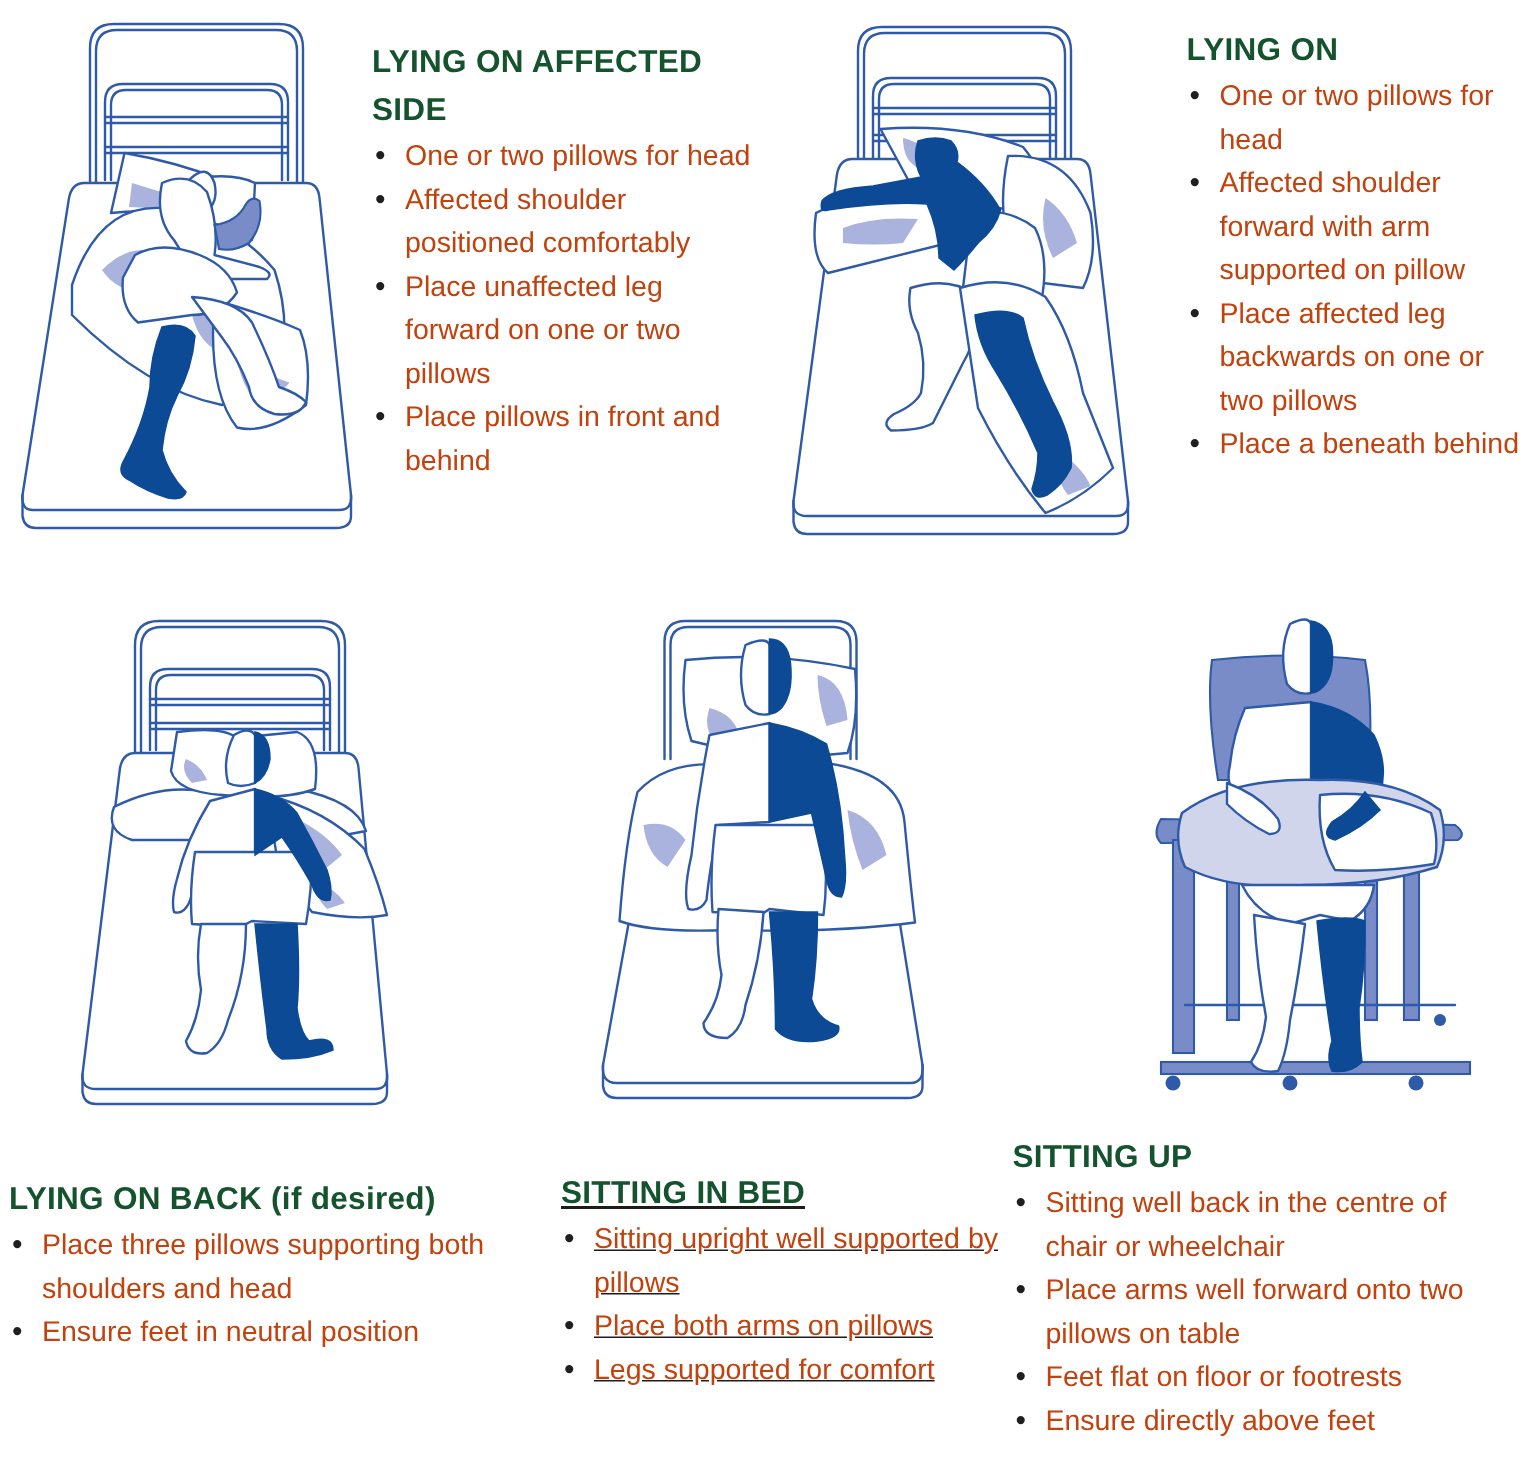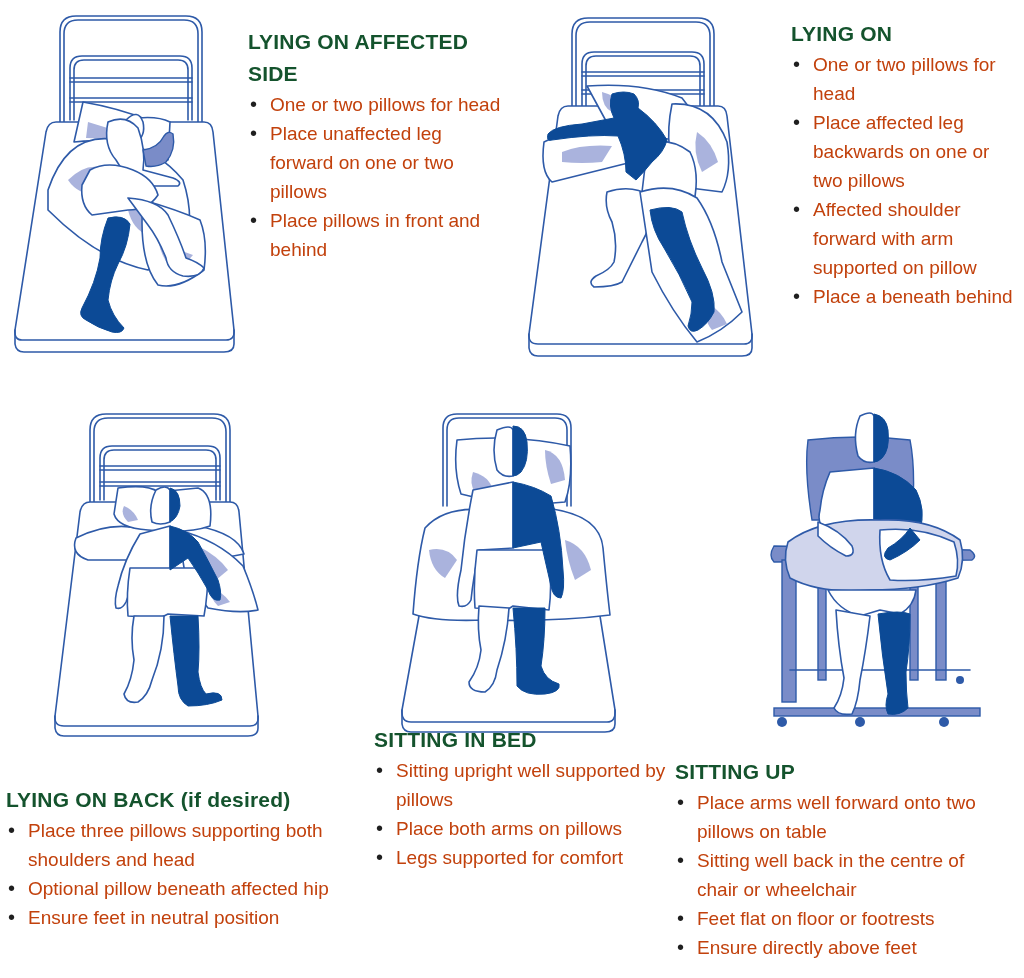--- a/index.html
+++ b/index.html
@@ -82,20 +82,21 @@
   </svg>
 </div>
 
 <div class="abs" style="left:248px; top:26px; width:260px;">
   <h2 class="heading">
     <span>LYING ON AFFECTED</span><br>
     <span>SIDE</span>
   </h2>
   <ul class="bullets">
     <li>One or two pillows for head</li>
+    <li>Affected shoulder positioned comfortably</li>
     <li>Place unaffected leg forward on one or two pillows</li>
     <li>Place pillows in front and behind</li>
   </ul>
 </div>
 
 <div class="abs" style="left:522px; top:12px;">
   <svg width="258" height="348" viewBox="0 0 258 348">
     <path class="ln" d="M50 100 L50 22 Q50 6 66 6 L176 6 Q192 6 192 22 L192 100"></path>
     <path class="ln" d="M54 100 L54 24 Q54 10 68 10 L174 10 Q188 10 188 24 L188 100"></path>
     <path class="ln" d="M60 96 L60 52 Q60 40 72 40 L170 40 Q182 40 182 52 L182 96"></path>
@@ -125,22 +126,22 @@
     <path class="dark" d="M128 198 Q150 192 160 200 Q166 228 180 256 Q194 282 192 300 Q186 312 176 318 Q168 322 166 314 Q170 302 170 290 Q158 262 142 236 Q130 218 128 198 Z"></path>
   </svg>
 </div>
 
 <div class="abs" style="left:791px; top:18px; width:233px;">
   <h2 class="heading">
     <span>LYING ON</span><br>
   </h2>
   <ul class="bullets">
     <li>One or two pillows for head</li>
+    <li>Affected shoulder forward with arm supported on pillow</li>
     <li>Place affected leg backwards on one or two pillows</li>
-    <li>Affected shoulder forward with arm supported on pillow</li>
     <li>Place a beneath behind</li>
   </ul>
 </div>
 
 <div class="abs" style="left:48px; top:410px;">
   <svg width="232" height="330" viewBox="0 0 232 330">
     <path class="ln" d="M42 96 L42 20 Q42 4 58 4 L166 4 Q182 4 182 20 L182 96"></path>
     <path class="ln" d="M46 96 L46 22 Q46 8 60 8 L164 8 Q178 8 178 22 L178 96"></path>
     <path class="ln" d="M52 90 L52 48 Q52 36 64 36 L160 36 Q172 36 172 48 L172 90"></path>
     <path class="ln" d="M56 90 L56 50 Q56 40 66 40 L158 40 Q168 40 168 50 L168 90"></path>
@@ -231,35 +232,34 @@
 
     <path class="lnw" d="M76 200 L110 206 Q106 240 100 270 Q98 292 92 304 Q78 306 74 298 Q82 286 84 268 Q78 236 76 200 Z"></path>
     <path class="dark" d="M118 204 Q140 200 150 204 Q150 236 146 262 Q146 282 148 298 Q140 306 128 304 Q124 296 128 284 Q122 246 118 204 Z"></path>
   </svg>
 </div>
 
 <div class="abs" style="left:6px; top:784px; width:340px;">
   <h2 class="heading">LYING ON BACK (if desired)</h2>
   <ul class="bullets">
     <li>Place three pillows supporting both shoulders and head</li>
-    <li>Optional pillow beneath affected hip</li>
     <li>Ensure feet in neutral position</li>
   </ul>
 </div>
 
-<div class="abs" style="left:374px; top:724px; width:300px;">
+<div class="abs" style="left:374px; top:780px; width:300px;text-decoration:underline;">
   <h2 class="heading">SITTING IN BED</h2>
   <ul class="bullets">
     <li>Sitting upright well supported by pillows</li>
     <li>Place both arms on pillows</li>
     <li>Legs supported for comfort</li>
   </ul>
 </div>
 
 <div class="abs" style="left:675px; top:756px; width:305px;">
   <h2 class="heading">SITTING UP</h2>
   <ul class="bullets">
+    <li>Sitting well back in the centre of chair or wheelchair</li>
     <li>Place arms well forward onto two pillows on table</li>
-    <li>Sitting well back in the centre of chair or wheelchair</li>
     <li>Feet flat on floor or footrests</li>
     <li>Ensure directly above feet</li>
   </ul>
 </div>
 
 </body></html>

